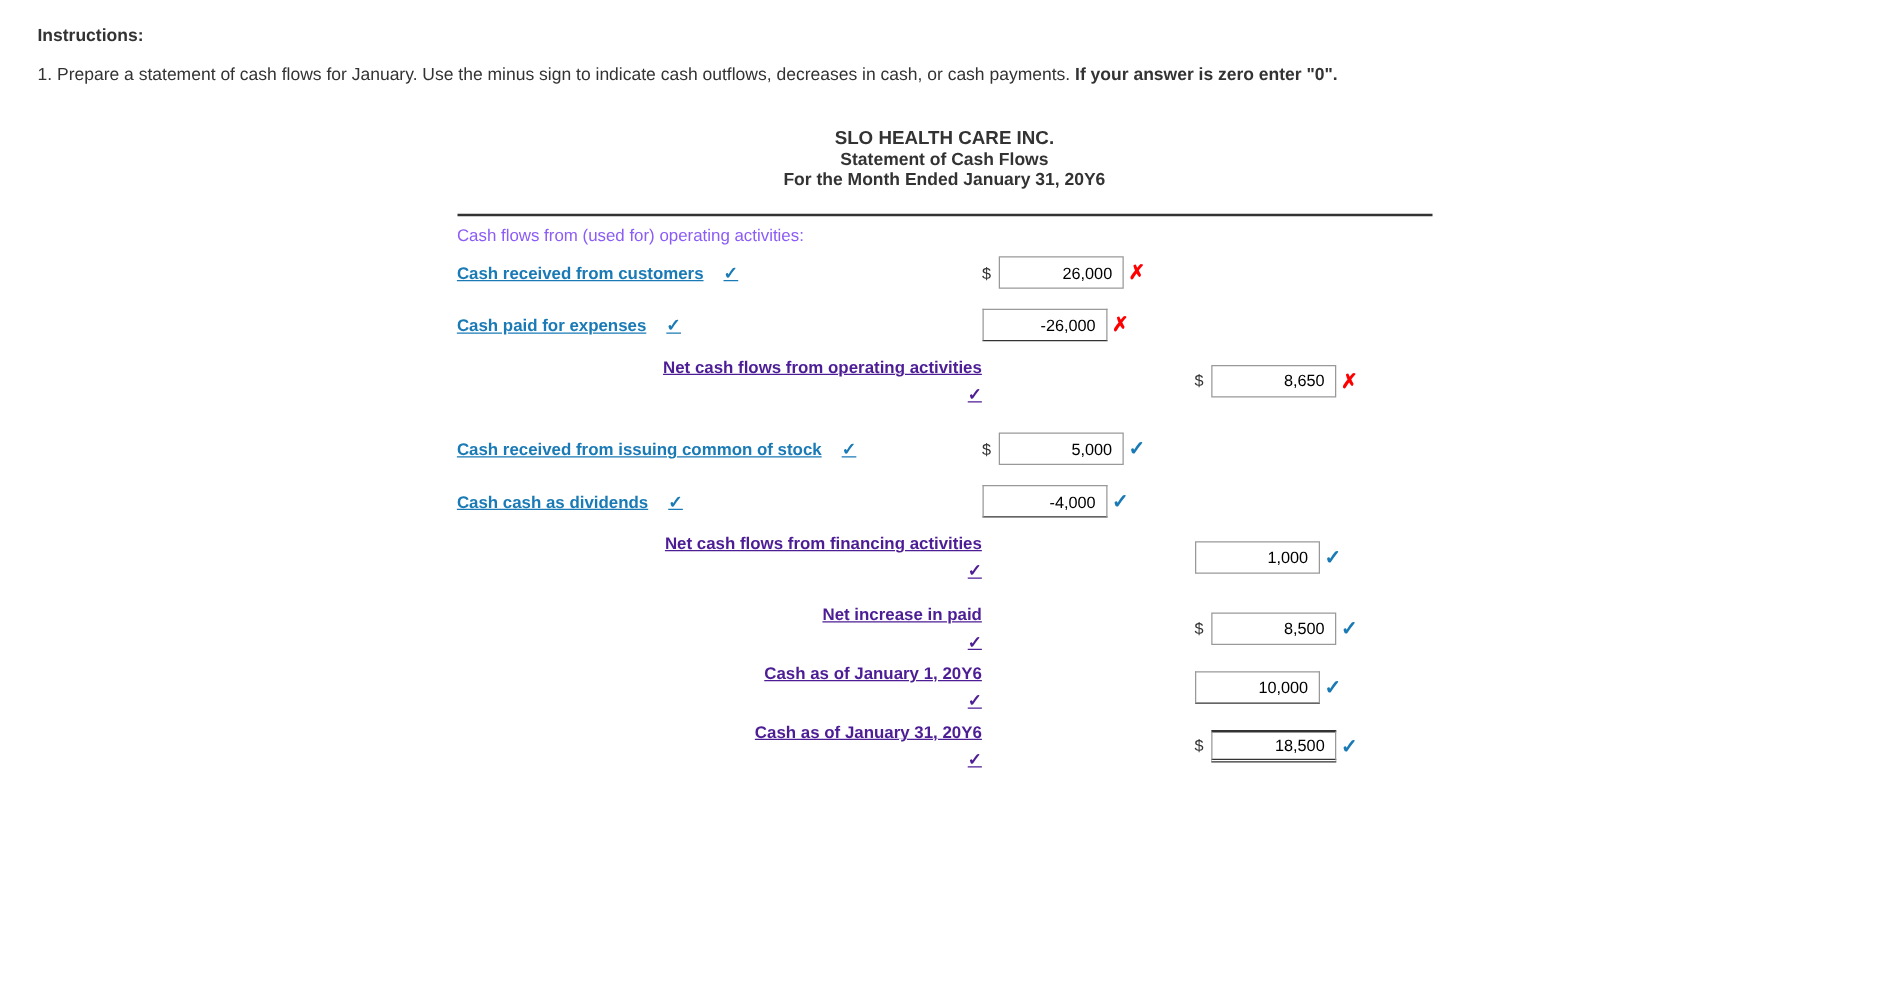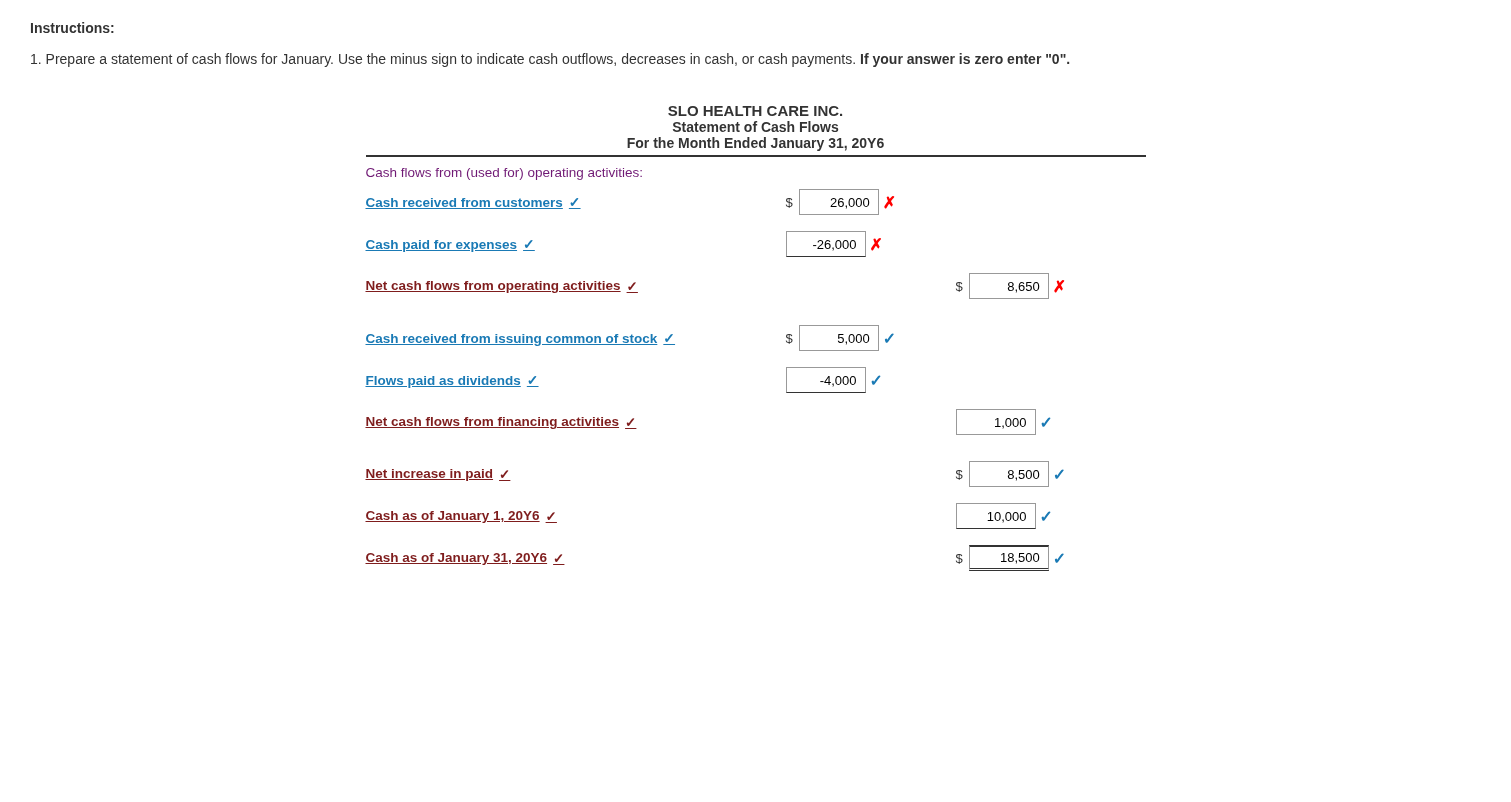--- a/index.html
+++ b/index.html
@@ -16,21 +16,21 @@
     }
     .instructions-text {
       margin-bottom: 32px;
       line-height: 1.6;
     }
     .instructions-text strong {
       font-weight: bold;
     }
     .company-header {
       text-align: center;
-      margin-bottom: 4px;
+      margin-bottom: 20px;
     }
     .company-name {
       font-weight: bold;
       font-size: 15px;
     }
     .statement-title {
       font-weight: bold;
       font-size: 14px;
     }
     .statement-period {
@@ -42,39 +42,39 @@
       width: 780px;
       margin: 0 auto;
     }
     .header-divider {
       border: none;
       border-top: 2px solid #333;
       margin: 0 0 8px 0;
     }
     .section-label {
       font-size: 13.5px;
-      color: #701a75;
+      color: #8b5cf6;
       margin: 8px 0 6px 0;
       font-weight: normal;
     }
     .line-item {
       display: flex;
       align-items: center;
       margin-bottom: 10px;
       min-height: 32px;
     }
     .line-label {
       color: #1a7ab5;
       font-weight: bold;
       text-decoration: underline;
       font-size: 13.5px;
       min-width: 420px;
       display: flex;
       align-items: center;
-      gap: 6px;
+      gap: 16px;
     }
     .line-label .check {
       color: #1a7ab5;
       font-size: 14px;
     }
     .col1 {
       display: flex;
       align-items: center;
       gap: 4px;
       min-width: 160px;
@@ -89,48 +89,49 @@
     .dollar-sign {
       font-size: 13px;
       color: #333;
       margin-right: 2px;
     }
     .input-box {
       border: 1px solid #999;
       padding: 3px 8px;
       font-size: 13px;
       text-align: right;
-      width: 80px;
+      width: 100px;
       height: 26px;
     }
     .check-green {
       color: #1a7ab5;
       font-size: 16px;
       font-weight: bold;
     }
     .x-red {
       color: red;
       font-size: 16px;
       font-weight: bold;
     }
     .net-line {
       display: flex;
       align-items: center;
       margin-bottom: 10px;
       min-height: 32px;
     }
     .net-label {
-      color: #7f1d1d;
+      color: #4c1d95;
       font-weight: bold;
       text-decoration: underline;
       font-size: 13.5px;
       min-width: 420px;
       display: flex;
-      align-items: flex-start;
+      align-items: flex-end;
       gap: 6px;
+      flex-direction: column;
     }
     .spacer {
       height: 10px;
     }
   </style>
 </head>
 <body>
 
 <div>
   <div class="instructions-header">Instructions:</div>
@@ -196,21 +197,21 @@
     </div>
     <div class="col1">
       <span class="dollar-sign">$</span>
       <input class="input-box" type="text" value="5,000" style="">
       <span class="check-green">✓</span>
     </div>
   </div>
 
   <div class="line-item">
     <div class="line-label">
-      <span>Flows paid as dividends</span>
+      <span>Cash cash as dividends</span>
       <span class="check">✓</span>
     </div>
     <div class="col1">
       <input class="input-box" type="text" value="-4,000" style="border-bottom: 1px solid rgb(51, 51, 51);">
       <span class="check-green">✓</span>
     </div>
   </div>
 
   <div class="net-line">
     <div class="net-label">

